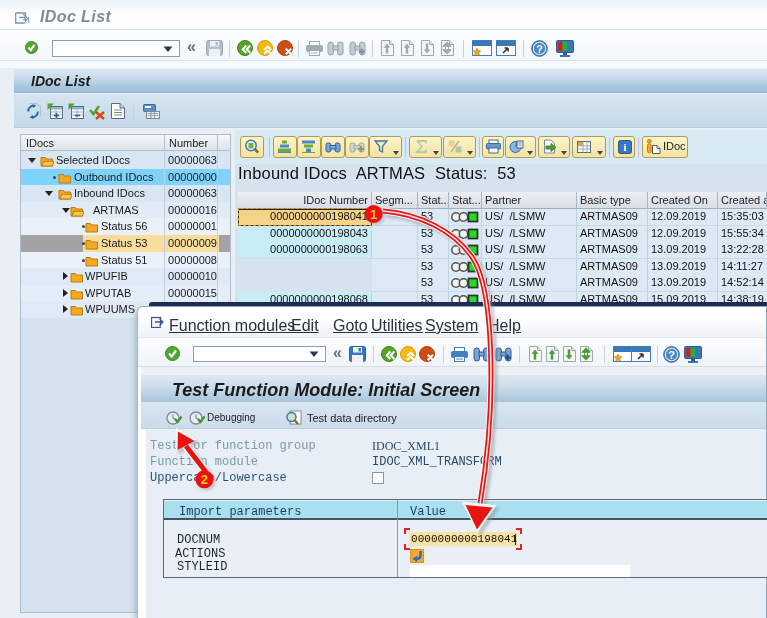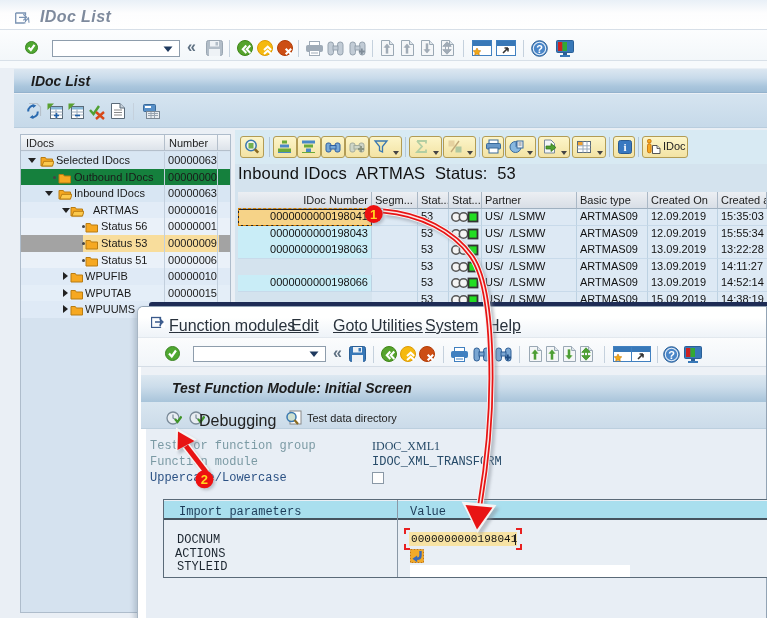--- a/index.html
+++ b/index.html
@@ -42,21 +42,21 @@
 
 
 #navy { left:149px; top:302px; width:618px; height:4px; background:#1e2c55; border-radius:3px 0 0 0; }
 #win2 { left:137px; top:306px; width:630px; height:320px; background:#ffffff; border:1px solid #93a4b5; border-left:1px solid #a8b6c4; border-radius:6px 0 0 0; box-shadow:-3px 3px 5px rgba(100,115,135,.30); }
 #w2menubar { left:0; top:0; width:628px; height:30px; background:linear-gradient(#ffffff 35%, #eef3f8); border-radius:6px 0 0 0; }
 .menuitem { position:absolute; top:10px; font-size:16px; color:#29323c;text-decoration:underline; }
 .menuitem u { text-decoration:underline; }
 #w2toolbar { left:0; top:30px; width:628px; height:30px; background:linear-gradient(#fbfcfd,#f1f5f9); border-top:1px solid #e2e8ee; border-bottom:1px solid #d5dde6; }
 #w2titlebar { left:3px; top:68px; width:625px; height:27px;
   background:linear-gradient(#dde8f1 0%, #cbdcea 45%, #a8c4da 100%); }
-#w2title { left:31px; top:5px; font-size:14px; font-weight:bold; font-style:italic; color:#1c1c1c; }
+#w2title { left:31px; top:5px; font-size:18px; font-weight:bold; font-style:italic; color:#1c1c1c; }
 #w2apptb { left:3px; top:95px; width:625px; height:27px; background:linear-gradient(#d9e6f0,#cbdbe9); border-bottom:1px solid #bccfde; }
 #w2body { font-family:"Liberation Mono", monospace; font-size:12px; left:0; top:118px; width:628px; height:193px; }
 .lbl { position:absolute; color:#7b9aa4; white-space:pre; }
 .val { position:absolute; color:#274b69; white-space:pre; }
 
 #ptable { left:25px; top:192px; width:605px; height:79px; border-top:1px solid #5a6a78; border-bottom:1px solid #5a6a78; border-left:1px solid #5a6a78; background:#e9eff5; font-family:"Liberation Mono", monospace; font-size:12px; }
 #phdr { position:absolute; left:0; top:1px; width:605px; height:19px; background:#a9dfee; border-bottom:2px solid #46545f; }
 #pdivider { position:absolute; left:233px; top:0; width:1px; height:77px; background:#8a98a6; }
 
 svg { display:block; }
@@ -233,21 +233,21 @@
         <span class="arr" style="left:7px;top:6px;border-left:4px solid transparent;border-right:4px solid transparent;border-top:5px solid #222;"></span>
         <svg class="abs" style="left:19px;top:3px" width="14" height="12" viewBox="0 0 14 12">
           <path d="M1 2.5 L1 11 L12.5 11 L12.5 4 L6.3 4 L5.3 2.5 Z" fill="#f6a821" stroke="#b97c12" stroke-width="1"></path>
           <path d="M2 11 L3.8 6.3 L14 6.3 L12.5 11 Z" fill="#fcc94d" stroke="#b97c12" stroke-width="1"></path>
         </svg>
         <span class="abs" style="left:35px;top:2px;">Selected IDocs</span>
         <span class="tnum">00000063</span>
         <span class="abs" style="left:143px;top:0;width:1px;height:17px;background:#c2cfdd;"></span>
         <span class="abs" style="left:196px;top:0;width:1px;height:17px;background:#c2cfdd;"></span>
       </div>
-      <div class="trow" style="top:34px;background:#15803d;">
+      <div class="trow" style="top:34px;background:#7dd3fc;">
         <span class="abs" style="left:32px;top:7px;width:3px;height:3px;background:#444;border-radius:50%;"></span>
         <svg class="abs" style="left:37px;top:3px" width="14" height="12" viewBox="0 0 14 12">
           <path d="M1 2.5 L1 11 L12.5 11 L12.5 4 L6.3 4 L5.3 2.5 Z" fill="#f6a821" stroke="#b97c12" stroke-width="1"></path>
         </svg>
         <span class="abs" style="left:53px;top:2px;">Outbound IDocs</span>
         <span class="tnum">00000000</span>
         <span class="abs" style="left:143px;top:0;width:1px;height:17px;background:#c2cfdd;"></span>
         <span class="abs" style="left:196px;top:0;width:1px;height:17px;background:#c2cfdd;"></span>
       </div>
       <div class="trow" style="top:50px;background:#d8e6f3;">
@@ -293,21 +293,21 @@
         <span class="tnum">00000009</span>
         <span class="abs" style="left:143px;top:0;width:1px;height:17px;background:#c2cfdd;"></span>
         <span class="abs" style="left:196px;top:0;width:1px;height:17px;background:#c2cfdd;"></span>
       </div>
       <div class="trow" style="top:117px;background:#eaf1f9;">
         <span class="abs" style="left:61px;top:7px;width:3px;height:3px;background:#444;border-radius:50%;"></span>
         <svg class="abs" style="left:64px;top:3px" width="14" height="12" viewBox="0 0 14 12">
           <path d="M1 2.5 L1 11 L12.5 11 L12.5 4 L6.3 4 L5.3 2.5 Z" fill="#f6a821" stroke="#b97c12" stroke-width="1"></path>
         </svg>
         <span class="abs" style="left:80px;top:2px;">Status 51</span>
-        <span class="tnum">00000006</span>
+        <span class="tnum">00000008</span>
         <span class="abs" style="left:143px;top:0;width:1px;height:17px;background:#c2cfdd;"></span>
         <span class="abs" style="left:196px;top:0;width:1px;height:17px;background:#c2cfdd;"></span>
       </div>
       <div class="trow" style="top:133px;background:#dfeaf6;">
         <span class="arr" style="left:42px;top:4px;border-top:4px solid transparent;border-bottom:4px solid transparent;border-left:5px solid #222;"></span>
         <svg class="abs" style="left:49px;top:3px" width="14" height="12" viewBox="0 0 14 12">
           <path d="M1 2.5 L1 11 L12.5 11 L12.5 4 L6.3 4 L5.3 2.5 Z" fill="#f6a821" stroke="#b97c12" stroke-width="1"></path>
         </svg>
         <span class="abs" style="left:64px;top:2px;">WPUFIB</span>
         <span class="tnum">00000010</span>
@@ -511,34 +511,34 @@
         <svg width="28" height="14" viewBox="0 0 28 14" style="margin:1px 0 0 2px;">
           <circle cx="5" cy="7" r="4.2" fill="#f4f4f4" stroke="#555" stroke-width="1.6"></circle>
           <circle cx="12.5" cy="7" r="4.2" fill="#f4f4f4" stroke="#555" stroke-width="1.6"></circle>
           <rect x="17.5" y="2.5" width="9" height="9" fill="#22dd22" stroke="#333" stroke-width="1.8"></rect>
         </svg>
       </div>
       <div class="gcell blue" style="left:244px;top:67px;width:95px;">US/&nbsp; /LSMW</div>
       <div class="gcell blue" style="left:339px;top:67px;width:71px;">ARTMAS09</div>
       <div class="gcell blue" style="left:410px;top:67px;width:70px;">13.09.2019</div>
       <div class="gcell blue" style="left:480px;top:67px;width:49px;border-right:none;">14:11:27</div>
-      <div class="gcell cyan" style="left:0;top:83px;width:134px;text-align:right;">0000000000198066</div>
       <div class="gcell blue" style="left:134px;top:83px;width:46px;"></div>
       <div class="gcell blue" style="left:180px;top:83px;width:31px;">53</div>
       <div class="gcell blue" style="left:211px;top:83px;width:33px;padding:0;">
         <svg width="28" height="14" viewBox="0 0 28 14" style="margin:1px 0 0 2px;">
           <circle cx="5" cy="7" r="4.2" fill="#f4f4f4" stroke="#555" stroke-width="1.6"></circle>
           <circle cx="12.5" cy="7" r="4.2" fill="#f4f4f4" stroke="#555" stroke-width="1.6"></circle>
           <rect x="17.5" y="2.5" width="9" height="9" fill="#22dd22" stroke="#333" stroke-width="1.8"></rect>
         </svg>
       </div>
       <div class="gcell blue" style="left:244px;top:83px;width:95px;">US/&nbsp; /LSMW</div>
       <div class="gcell blue" style="left:339px;top:83px;width:71px;">ARTMAS09</div>
       <div class="gcell blue" style="left:410px;top:83px;width:70px;">13.09.2019</div>
       <div class="gcell blue" style="left:480px;top:83px;width:49px;border-right:none;">14:52:14</div>
+      <div class="gcell cyan" style="left:0;top:100px;width:134px;text-align:right;">0000000000198068</div>
       <div class="gcell blue" style="left:134px;top:100px;width:46px;"></div>
       <div class="gcell blue" style="left:180px;top:100px;width:31px;">53</div>
       <div class="gcell blue" style="left:211px;top:100px;width:33px;padding:0;">
         <svg width="28" height="14" viewBox="0 0 28 14" style="margin:1px 0 0 2px;">
           <circle cx="5" cy="7" r="4.2" fill="#f4f4f4" stroke="#555" stroke-width="1.6"></circle>
           <circle cx="12.5" cy="7" r="4.2" fill="#f4f4f4" stroke="#555" stroke-width="1.6"></circle>
           <rect x="17.5" y="2.5" width="9" height="9" fill="#22dd22" stroke="#333" stroke-width="1.8"></rect>
         </svg>
       </div>
       <div class="gcell blue" style="left:244px;top:100px;width:95px;">US/&nbsp; /LSMW</div>
@@ -666,21 +666,21 @@
       <svg class="abs" style="left:25px;top:8px;" width="16" height="16" viewBox="0 0 16 16">
         <circle cx="7" cy="8" r="6" fill="#e8edf2" stroke="#7a8a98" stroke-width="1.3"></circle>
         <path d="M7 4.5 L7 8 L9.5 9.5" stroke="#7a8a98" stroke-width="1.2" fill="none"></path>
         <path d="M9 9 L11.5 12 L15.5 6.5" stroke="#3f9428" stroke-width="2.2" fill="none"></path>
       </svg>
       <svg class="abs" style="left:48px;top:8px;" width="16" height="16" viewBox="0 0 16 16">
         <circle cx="7" cy="8" r="6" fill="#e8edf2" stroke="#7a8a98" stroke-width="1.3"></circle>
         <path d="M7 4.5 L7 8 L9.5 9.5" stroke="#7a8a98" stroke-width="1.2" fill="none"></path>
         <path d="M9 9 L11.5 12 L15.5 6.5" stroke="#3f9428" stroke-width="2.2" fill="none"></path>
       </svg>
-      <span class="abs" style="left:58px;top:10px;font-size:16px;color:#222;">Debugging</span>
+      <span class="abs" style="left:66px;top:10px;font-size:10px;color:#222;">Debugging</span>
       <svg class="abs" style="left:144px;top:8px;" width="17" height="16" viewBox="0 0 17 16">
         <rect x="5" y="1" width="11" height="13" fill="#fff" stroke="#888"></rect>
         <circle cx="6.5" cy="7" r="4.5" fill="#cfe0d0" stroke="#3a78b0" stroke-width="1.5"></circle>
         <path d="M9.5 10 L13 14" stroke="#8a6a20" stroke-width="2.2"></path>
       </svg>
       <span class="abs" style="left:166px;top:10px;font-size:11px;color:#222;">Test data directory</span>
     </div>
   <div class="abs" style="left:3px;top:60px;width:625px;height:8px;background:#edf1f6;"></div>
   <div class="abs" style="left:8px;top:122px;width:620px;height:198px;background:#e8eef5;"></div>
   <div class="abs" id="w2body">

